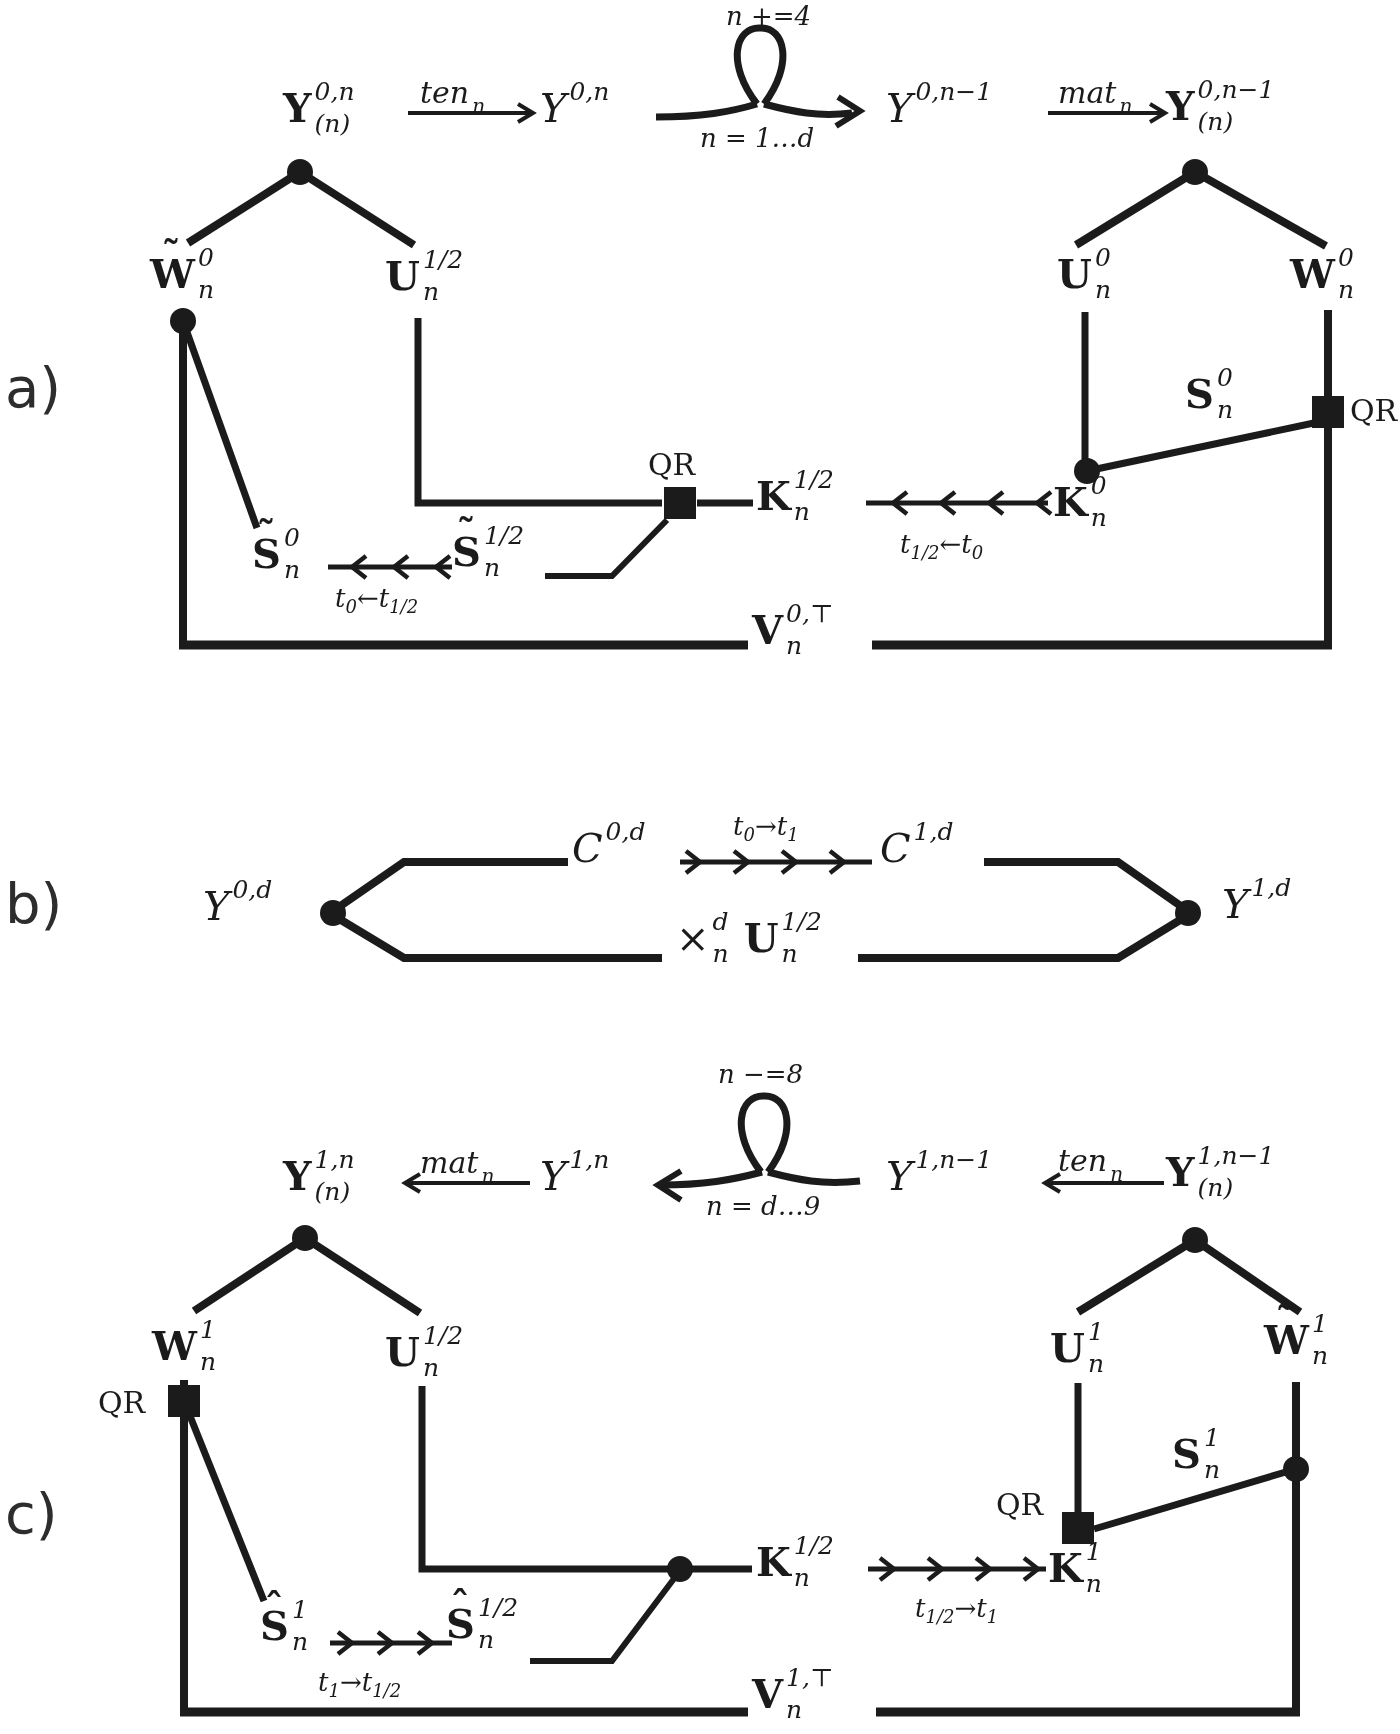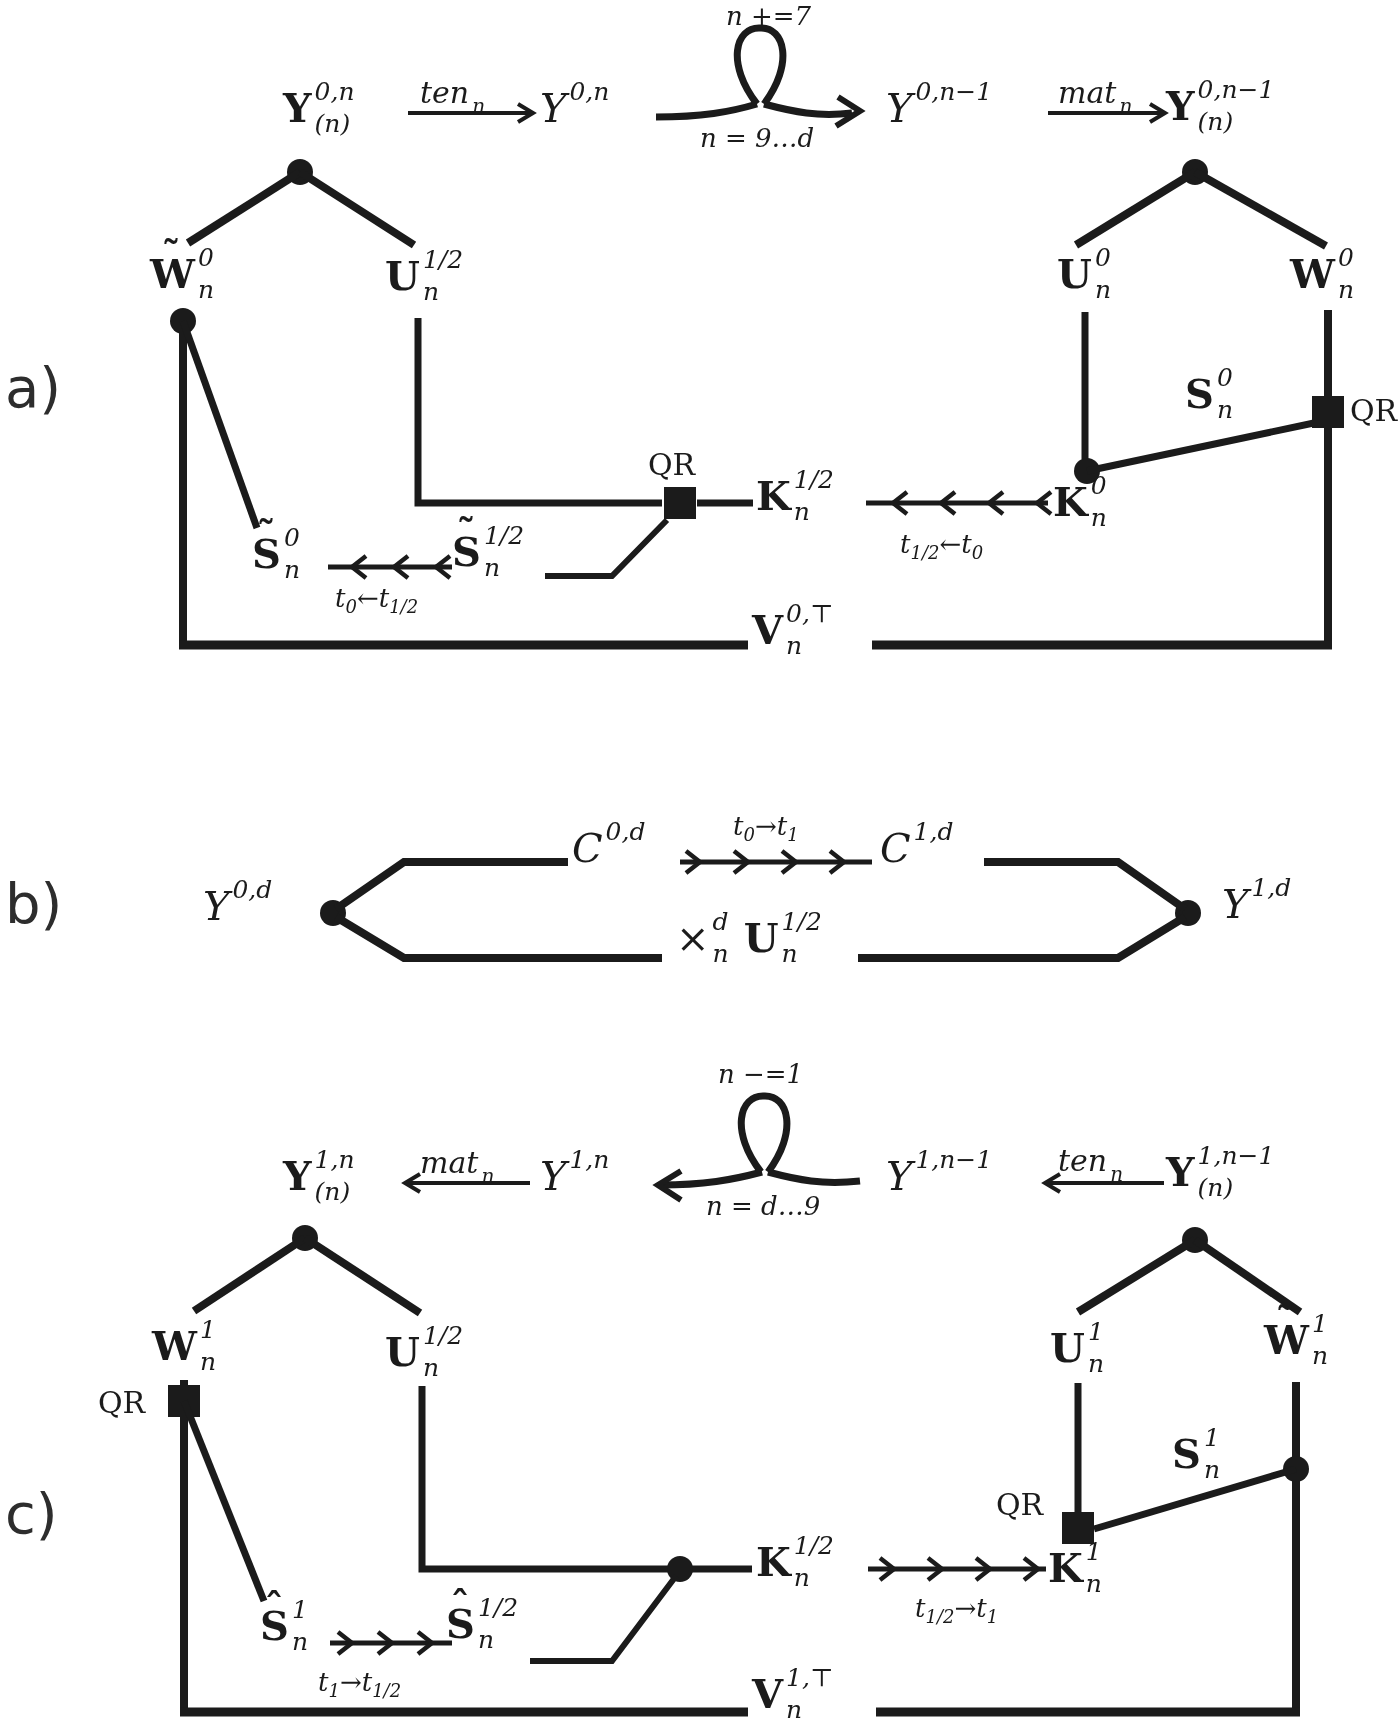--- a/index.html
+++ b/index.html
@@ -154,22 +154,22 @@
       <span class="msub">(n)</span>
     </span></div>
 <div class="ml f30" style="left:420px;top:76px"><span class="mb">ten</span><span class="ss">
       <span class="msup"></span>
       <span class="msub">n</span>
     </span></div>
 <div class="ml f40i" style="left:540px;top:86px"><span class="mb">Y</span><span class="ss">
       <span class="msup">0,n</span>
       <span class="msub"></span>
     </span></div>
-<div class="tl" style="left:726px;top:2px">n +=7</div>
-<div class="tl" style="left:700px;top:124px">n = 9…d</div>
+<div class="tl" style="left:726px;top:2px">n +=4</div>
+<div class="tl" style="left:700px;top:124px">n = 1…d</div>
 <div class="ml f40i" style="left:886px;top:86px"><span class="mb">Y</span><span class="ss">
       <span class="msup">0,n−1</span>
       <span class="msub"></span>
     </span></div>
 <div class="ml f30" style="left:1058px;top:76px"><span class="mb">mat</span><span class="ss">
       <span class="msup"></span>
       <span class="msub">n</span>
     </span></div>
 <div class="ml f40b" style="left:1166px;top:84px"><span class="mb">Y</span><span class="ss">
       <span class="msup">0,n−1</span>
@@ -253,21 +253,21 @@
       <span class="msub">(n)</span>
     </span></div>
 <div class="ml f30" style="left:420px;top:1146px"><span class="mb">mat</span><span class="ss">
       <span class="msup"></span>
       <span class="msub">n</span>
     </span></div>
 <div class="ml f40i" style="left:540px;top:1154px"><span class="mb">Y</span><span class="ss">
       <span class="msup">1,n</span>
       <span class="msub"></span>
     </span></div>
-<div class="tl" style="left:718px;top:1060px">n −=1</div>
+<div class="tl" style="left:718px;top:1060px">n −=8</div>
 <div class="tl" style="left:706px;top:1192px">n = d…9</div>
 <div class="ml f40i" style="left:886px;top:1154px"><span class="mb">Y</span><span class="ss">
       <span class="msup">1,n−1</span>
       <span class="msub"></span>
     </span></div>
 <div class="ml f30" style="left:1058px;top:1144px"><span class="mb">ten</span><span class="ss">
       <span class="msup"></span>
       <span class="msub">n</span>
     </span></div>
 <div class="ml f40b" style="left:1166px;top:1150px"><span class="mb">Y</span><span class="ss">

